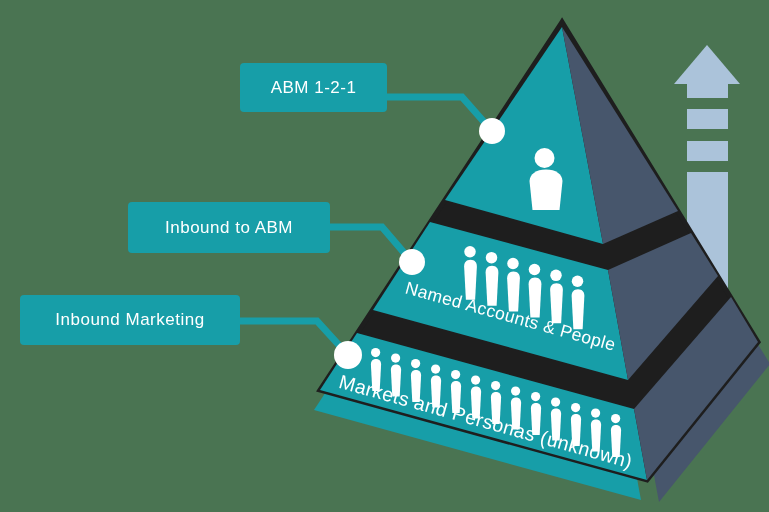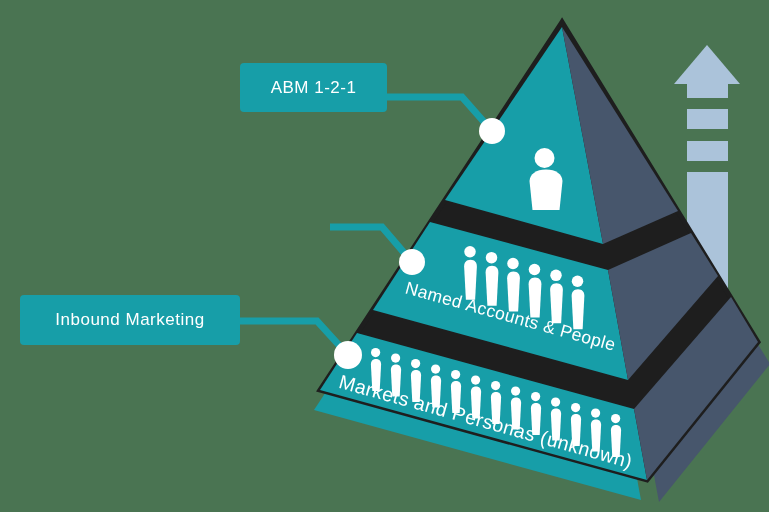--- a/index.html
+++ b/index.html
@@ -109,15 +109,16 @@
       <polyline points="240,321 317,321 348,355"></polyline>
     </g>
     <g fill="#ffffff">
       <circle cx="492" cy="131" r="13"></circle>
       <circle cx="412" cy="262" r="13"></circle>
       <circle cx="348" cy="355" r="14"></circle>
     </g>
   </svg>
 
   <div class="callout callout-1">ABM 1-2-1</div>
+  <div class="callout callout-2">Inbound to ABM</div>
   <div class="callout callout-3">Inbound Marketing</div>
 
 </div>
 
 </body></html>

